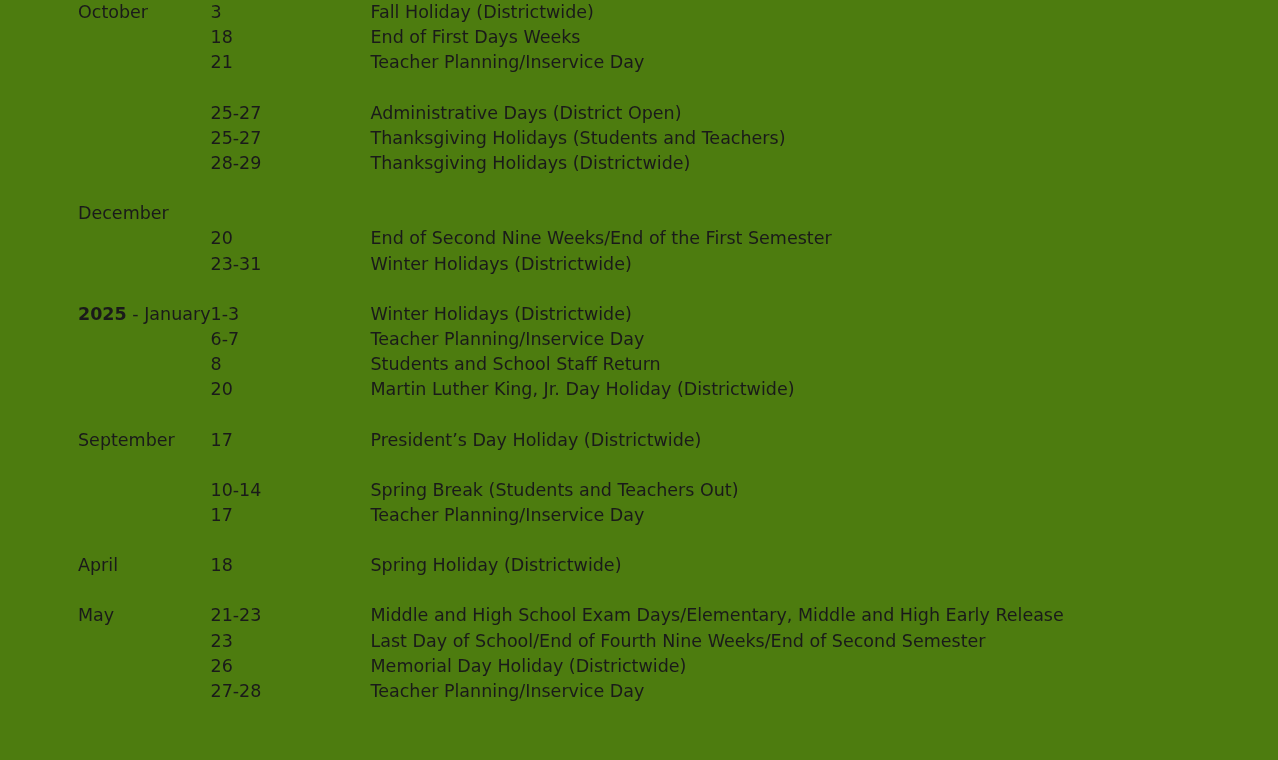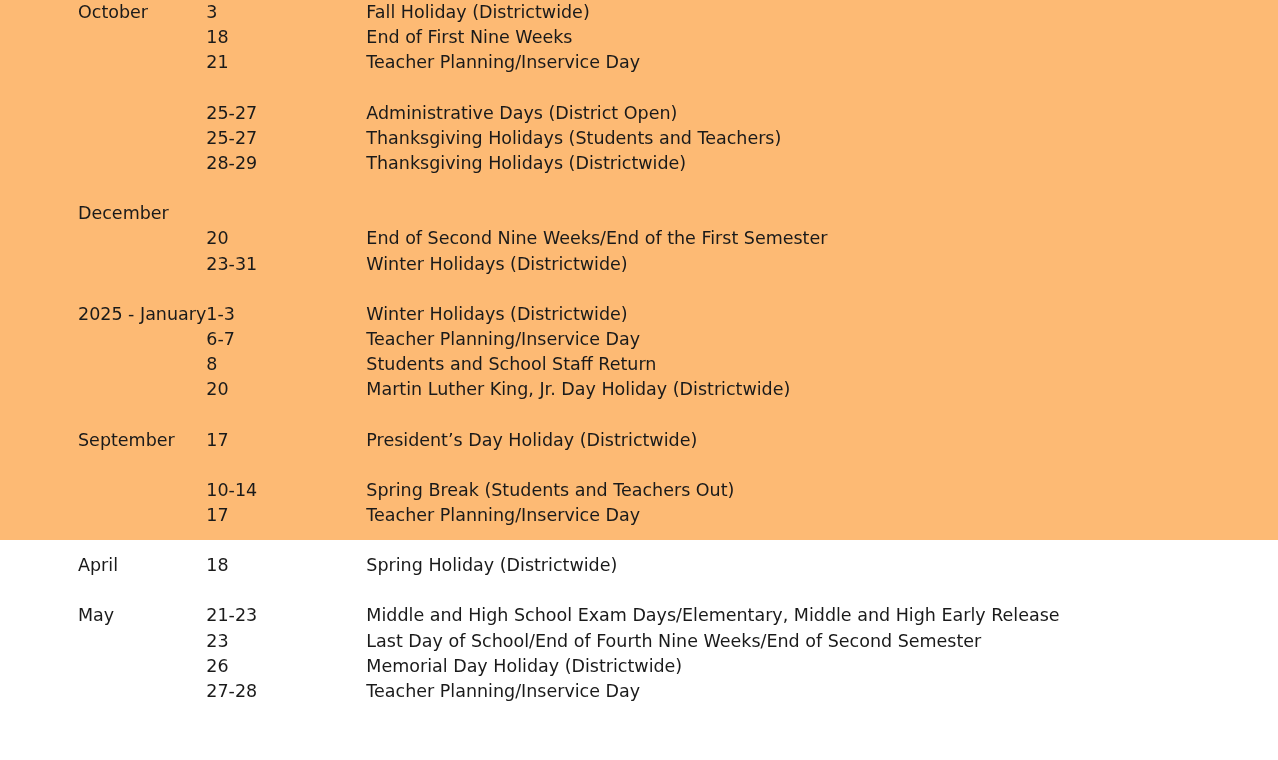--- a/index.html
+++ b/index.html
@@ -10,22 +10,22 @@
   body {
     width: 1278px;
     height: 760px;
     overflow: hidden;
     font-family: "DejaVu Sans", sans-serif;
     color: #1a1a1a;
   }
   .page {
     position: relative;
     width: 1278px;
-    height: 540px;
-    background: #fdba74;
+    height: 760px;
+    background: #4d7c0f;
   }
   .cal-table {
     position: absolute;
     left: 0;
     top: 0;
     border-collapse: collapse;
     width: 1278px;
   }
   .cal-table td {
     vertical-align: top;
@@ -45,21 +45,21 @@
     width: 160px;
     padding-left: 0px;
     box-sizing: border-box;
   }
   td.col-desc {
     padding-left: 0px;
     box-sizing: border-box;
     margin-top: 8px;
   }
   .year-bold {
-    font-weight: normal;
+    font-weight: bold;
   }
   .row-spacer td {
     height: 25px;
     line-height: 25px;
     font-size: 17.5px;
   }
 </style>
 </head>
 <body>
 
@@ -67,21 +67,21 @@
   <table class="cal-table">
     <tbody>
       <tr>
         <td class="col-month">October</td>
         <td class="col-days">3</td>
         <td class="col-desc">Fall Holiday (Districtwide)</td>
       </tr>
       <tr>
         <td class="col-month"></td>
         <td class="col-days">18</td>
-        <td class="col-desc">End of First Nine Weeks</td>
+        <td class="col-desc">End of First Days Weeks</td>
       </tr>
       <tr>
         <td class="col-month"></td>
         <td class="col-days">21</td>
         <td class="col-desc">Teacher Planning/Inservice Day</td>
       </tr>
       <tr class="row-spacer">
         <td class="col-month"></td>
         <td class="col-days"></td>
         <td class="col-desc"></td>

